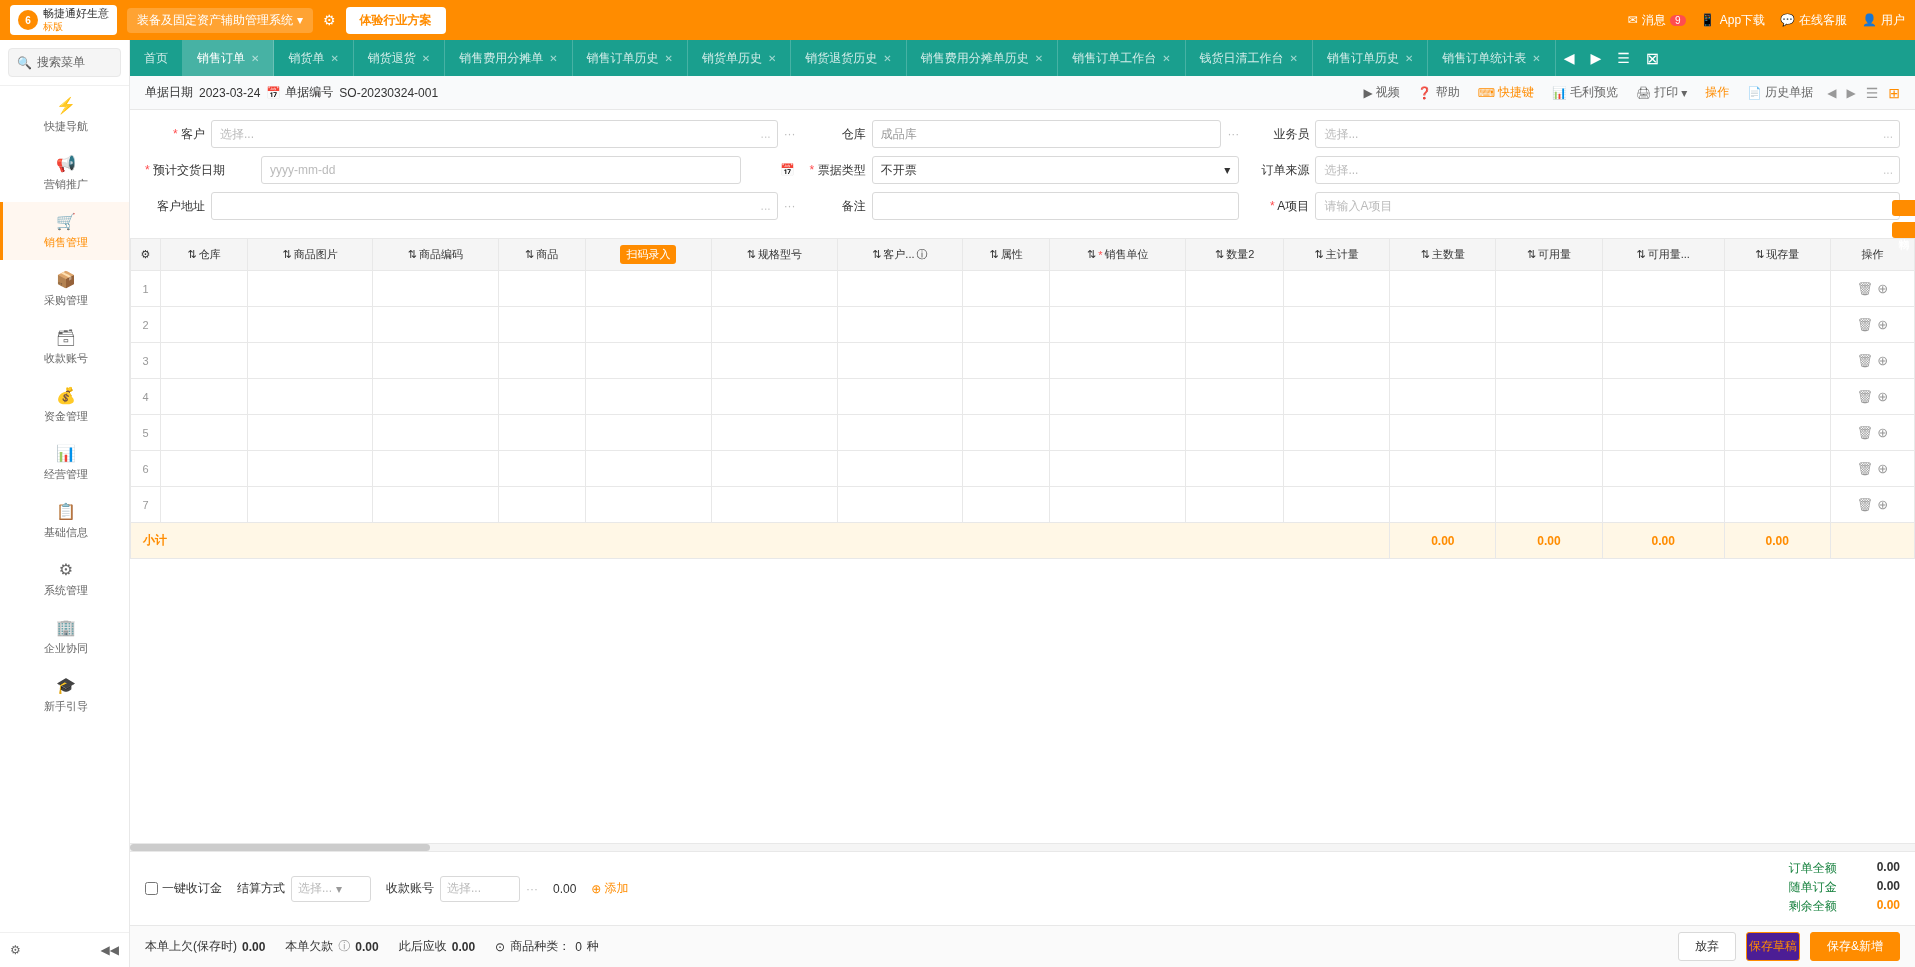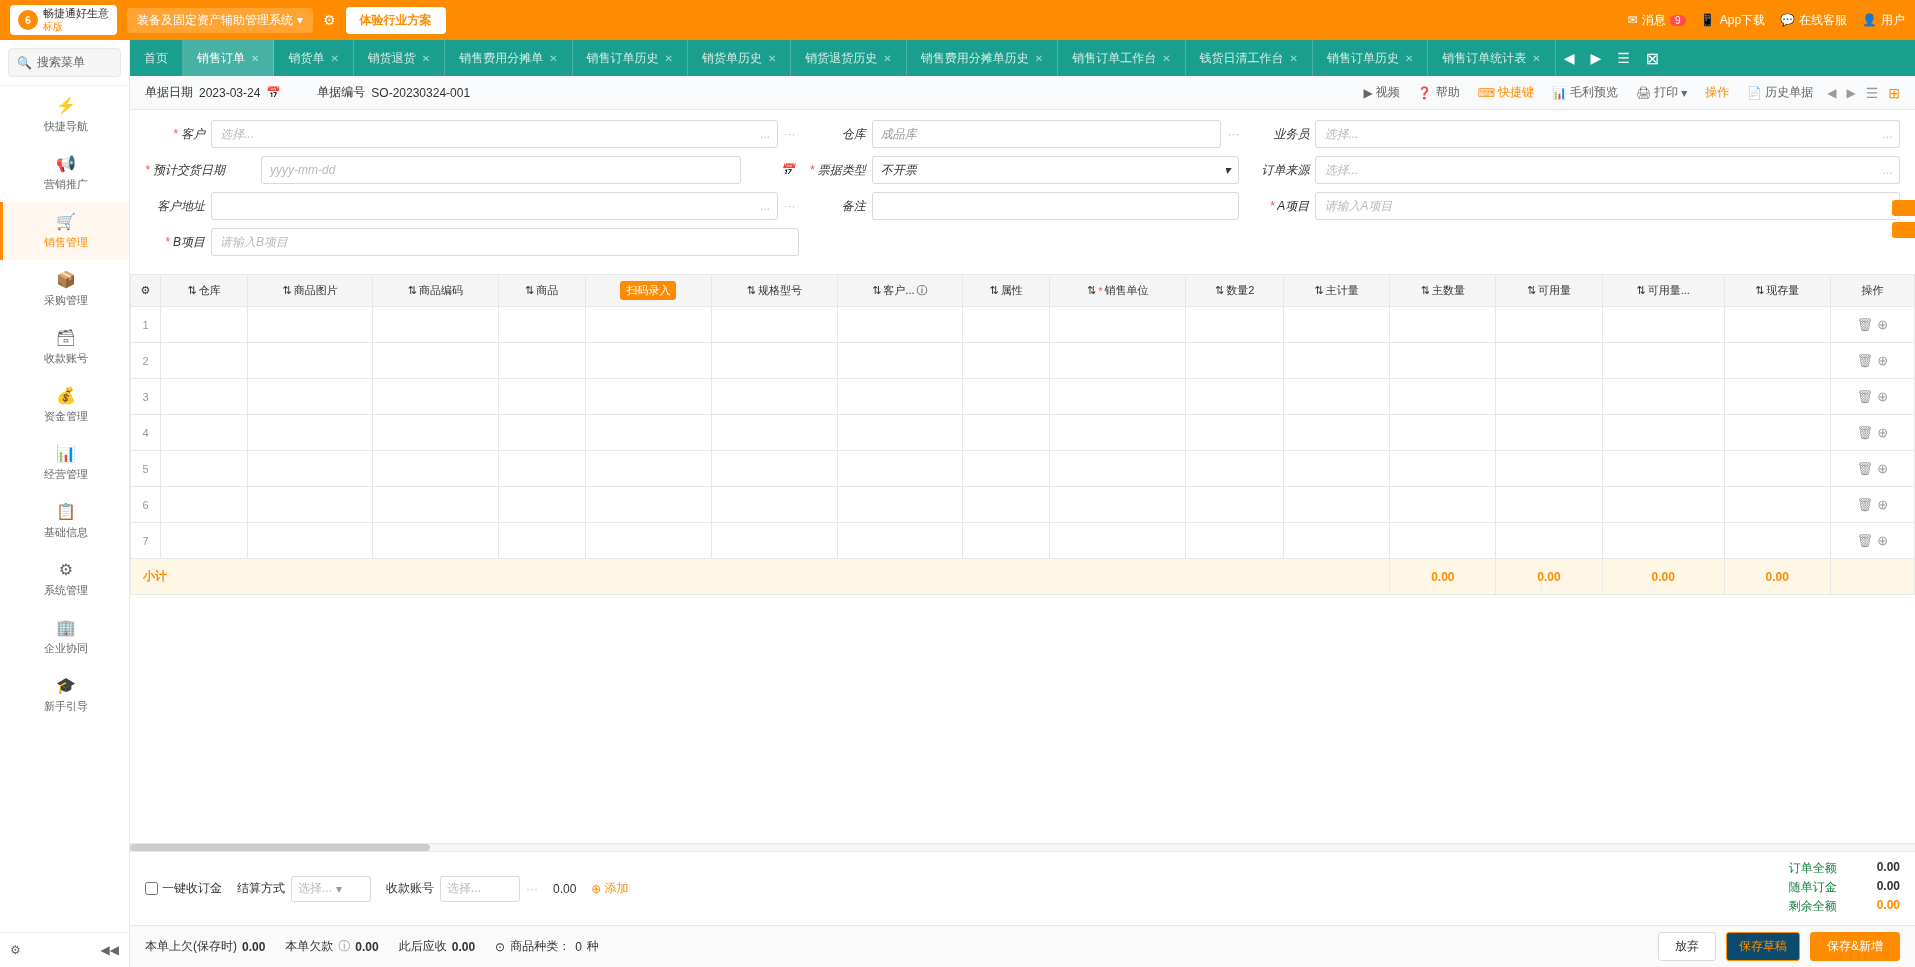--- a/index.html
+++ b/index.html
@@ -101,33 +101,33 @@
       background: none; border: none; color: white; padding: 0 8px;
       cursor: pointer; font-size: 14px; flex-shrink: 0;
     }
 
     
     .page-content { flex: 1; background: white; margin: 0; overflow-y: auto; display: flex; flex-direction: column; }
 
     
     .form-header {
       background: #f9fafb; border-bottom: 1px solid #e8e8e8;
-      padding: 6px 15px; display: flex; align-items: center; gap: 36px;
+      padding: 6px 15px; display: flex; align-items: center; gap: 4px;
       flex-shrink: 0;
     }
     .form-header-field { display: flex; align-items: center; gap: 6px; font-size: 12px; }
     .form-header-actions { margin-left: auto; display: flex; align-items: center; gap: 10px; }
     .form-header-btn {
       display: flex; align-items: center; gap: 3px; cursor: pointer;
       color: #666; font-size: 12px; padding: 2px 4px; border-radius: 3px;
     }
     .btn-orange { color: #ff8c00; }
 
     
-    .form-fields { padding: 10px 15px; flex-shrink: 0; font-style: italic; }
+    .form-fields { padding: 10px 15px; flex-shrink: 0; }
     .form-row { display: flex; align-items: center; gap: 10px; margin-bottom: 8px; }
     .form-field { display: flex; align-items: center; gap: 6px; flex: 1; }
     .form-label { color: #333; font-size: 12px; white-space: nowrap; min-width: 60px; text-align: right; }
     .required-star { color: #ff4d4f; }
     .form-input {
       flex: 1; height: 28px; border: 1px solid #d9d9d9; border-radius: 3px;
       padding: 0 8px; font-size: 12px; color: #999; display: flex; align-items: center;
       background: white; cursor: pointer; position: relative;
     }
     .form-input.with-dots::after { content: '...'; position: absolute; right: 6px; color: #ccc; }
@@ -209,22 +209,22 @@
       display: flex; align-items: center; gap: 20px; flex-shrink: 0;
     }
     .footer-field { display: flex; align-items: center; gap: 5px; font-size: 12px; }
     .footer-val { color: #333; font-weight: bold; }
     .footer-actions { margin-left: auto; display: flex; align-items: center; gap: 10px; }
     .btn-discard {
       background: white; border: 1px solid #d9d9d9; border-radius: 3px;
       padding: 5px 16px; cursor: pointer; font-size: 12px; color: #333;
     }
     .btn-save-draft {
-      background: #0c4a6e; border: 1px solid #ff8c00; border-radius: 3px;
-      padding: 5px 12px; cursor: pointer; font-size: 12px; color: #ff8c00;
+      background: #4c1d95; border: 1px solid #ff8c00; border-radius: 3px;
+      padding: 5px 2px; cursor: pointer; font-size: 12px; color: #ff8c00;
     }
     .btn-save-new {
       background: #ff8c00; border: 1px solid #ff8c00; border-radius: 3px;
       padding: 5px 16px; cursor: pointer; font-size: 12px; color: white;
     }
     .goods-count { display: flex; align-items: center; gap: 5px; font-size: 12px; }
   </style>
 </head>
 <body>
 
@@ -506,32 +506,20 @@
             <span class="form-label">
               <span class="required-star">*</span>
               <span>A项目</span>
             </span>
             <div class="form-input">
               <span style="color:#bbb;">请输入A项目</span>
             </div>
           </div>
         </div>
 
-        <div class="form-row">
-          <div class="form-field" style="flex:1.5;">
-            <span class="form-label">
-              <span class="required-star">*</span>
-              <span>B项目</span>
-            </span>
-            <div class="form-input">
-              <span style="color:#bbb;">请输入B项目</span>
-            </div>
-          </div>
-          <div style="flex:2.5;"></div>
-        </div>
       </div>
 
 
       <div class="table-container">
         <table class="data-table">
           <thead>
             <tr>
               <th style="width:30px;">
                 <span class="th-gear">⚙</span>
               </th>

